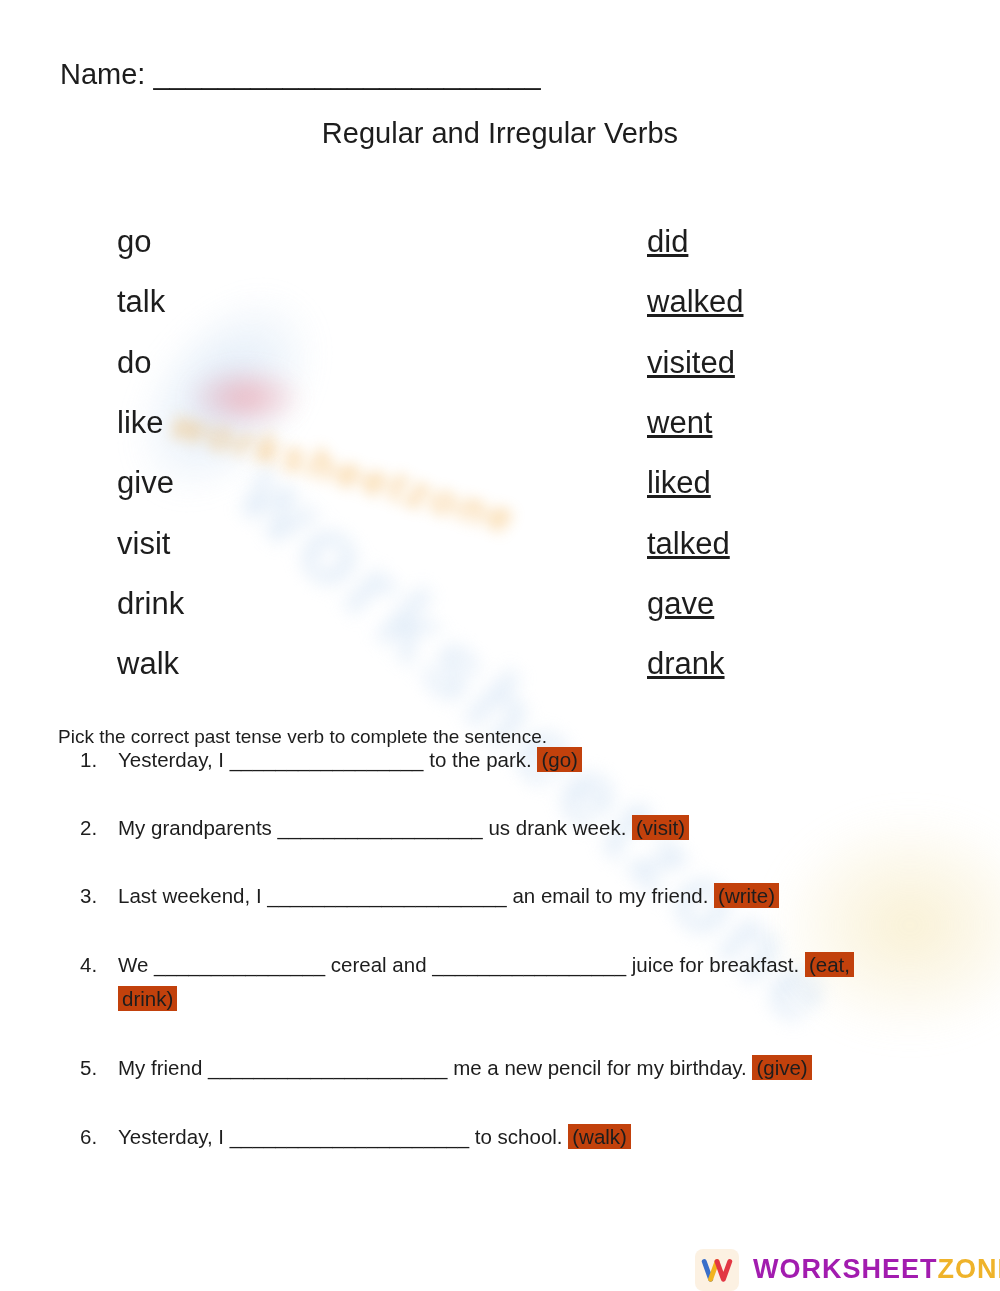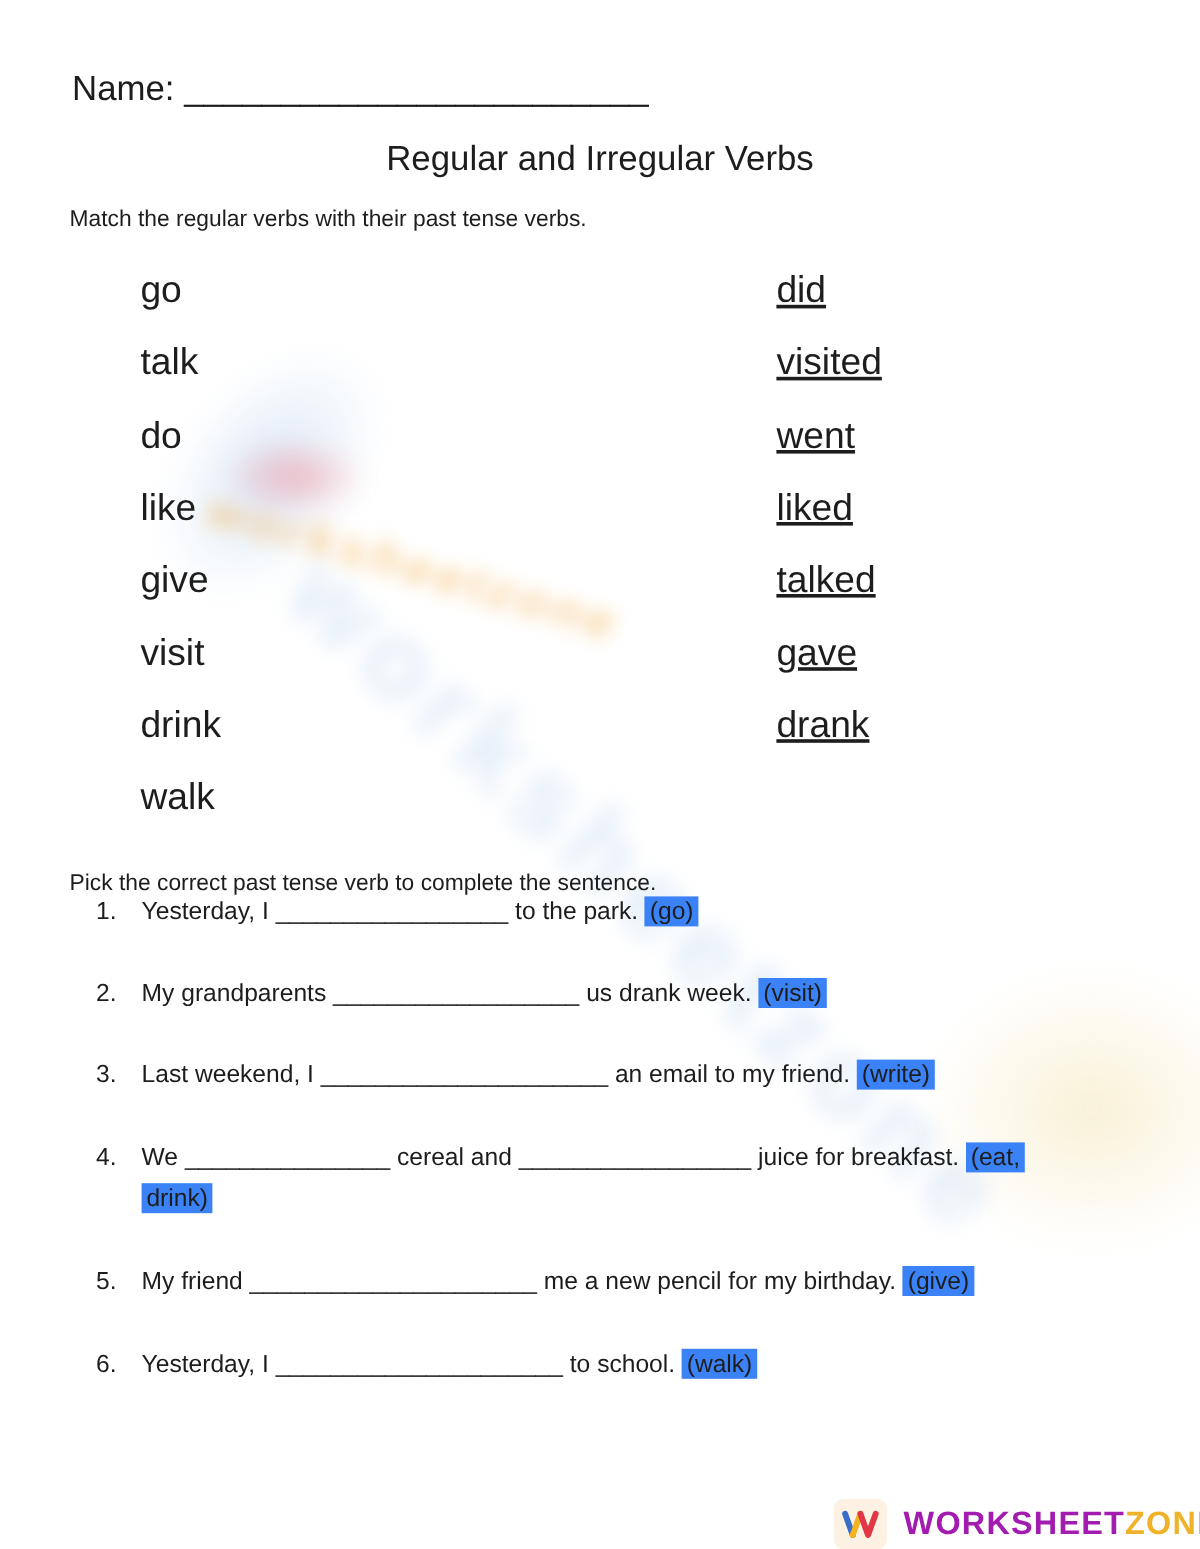--- a/index.html
+++ b/index.html
@@ -58,21 +58,21 @@
   .match-col { position:absolute; top:212px; font-size:31px; }
   .match-col-left { left:117px; }
   .match-col-right { left:647px;text-decoration:underline; }
   .match-word { height:60.3px; display:flex; align-items:center; }
   .sentence {
     position:absolute; left:80px; width:880px;
     display:flex; font-size:20.5px; line-height:34px;
   }
   .sentence .num { width:38px; flex:none; }
   .sentence .body { flex:1; }
-  .hl { background:#3b82f6; padding:1px 4px; }
+  .hl { background:#c2410c; padding:1px 4px; }
   .s1 { top:743px; } .s2 { top:811px; } .s3 { top:879px; }
   .s4 { top:948px; } .s5 { top:1051px; } .s6 { top:1120px; }
   
   .brand {
     position:absolute; left:695px; bottom:0; height:44px;
     display:flex; align-items:center; gap:14px;
   }
   .brand-icon {
     width:44px; height:42px; margin-bottom:-2px;
     background:#fcf1e2; border-radius:8px;
@@ -95,35 +95,35 @@
 
   <div class="content">
 
     <div class="name-row">
       <span>Name:</span>
       <span class="name-line">________________________</span>
     </div>
 
     <div class="page-title">Regular and Irregular Verbs</div>
 
-    <div class="instruction instr-1">Match the regular verbs with their past tense verbs.</div>
 
     <div class="match-col match-col-left">
       <div class="match-word">go</div>
       <div class="match-word">talk</div>
       <div class="match-word">do</div>
       <div class="match-word">like</div>
       <div class="match-word">give</div>
       <div class="match-word">visit</div>
       <div class="match-word">drink</div>
       <div class="match-word">walk</div>
     </div>
 
     <div class="match-col match-col-right">
       <div class="match-word">did</div>
+      <div class="match-word">walked</div>
       <div class="match-word">visited</div>
       <div class="match-word">went</div>
       <div class="match-word">liked</div>
       <div class="match-word">talked</div>
       <div class="match-word">gave</div>
       <div class="match-word">drank</div>
     </div>
 
     <div class="instruction instr-2">Pick the correct past tense verb to complete the sentence.</div>
 

